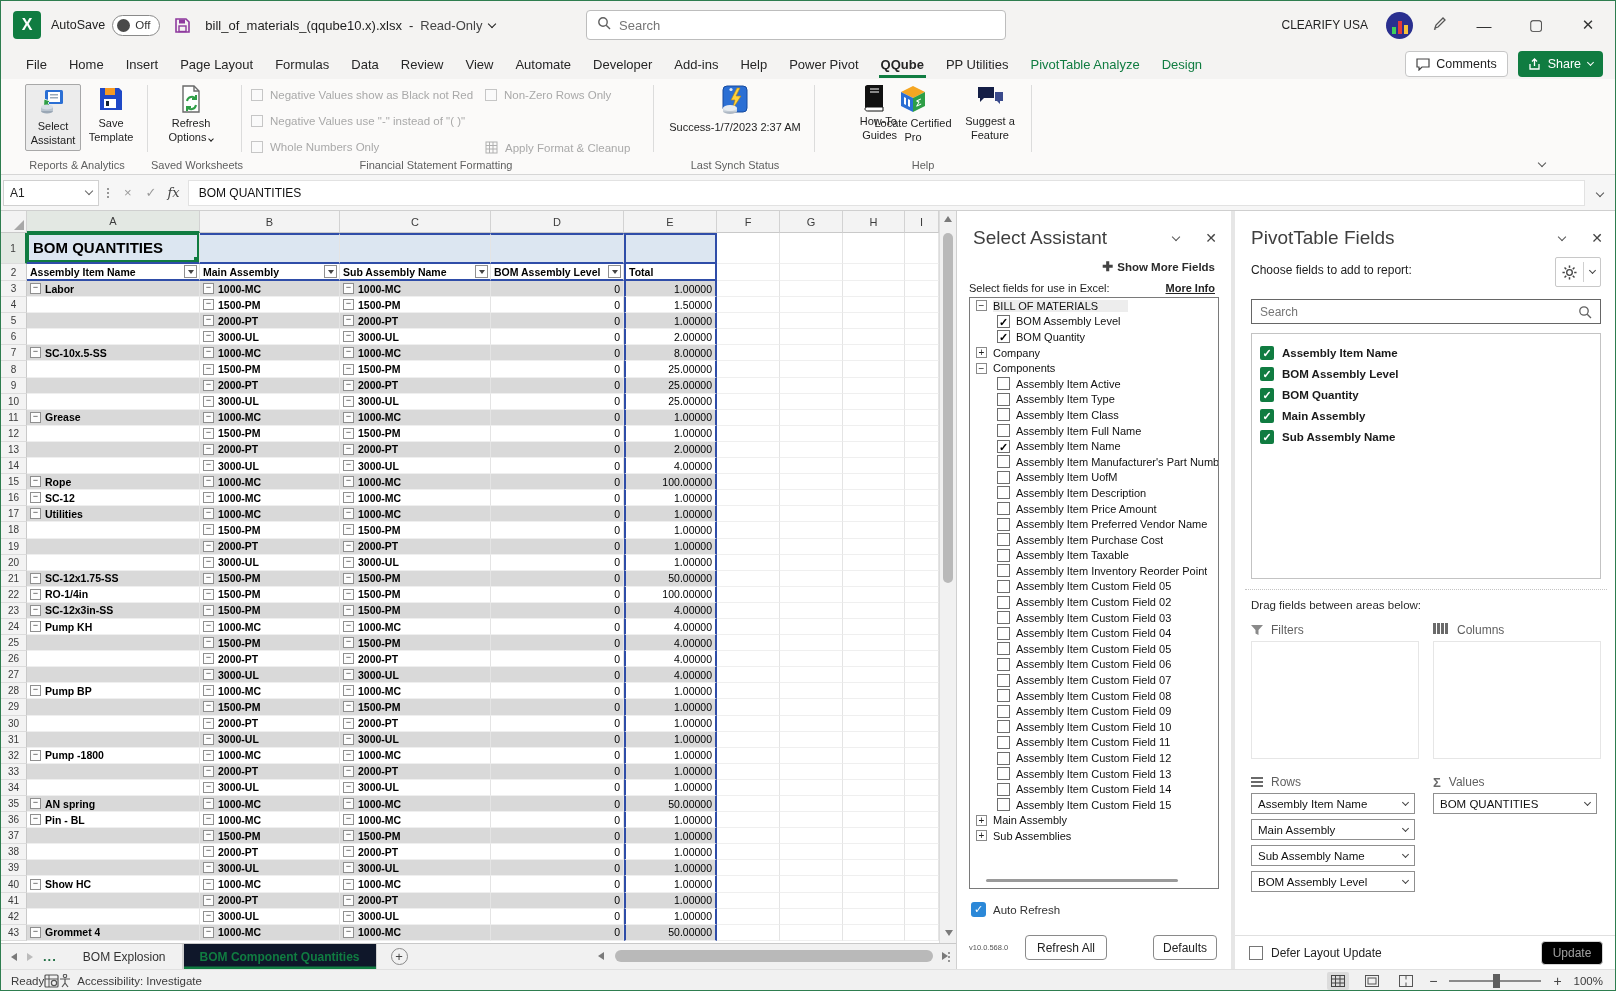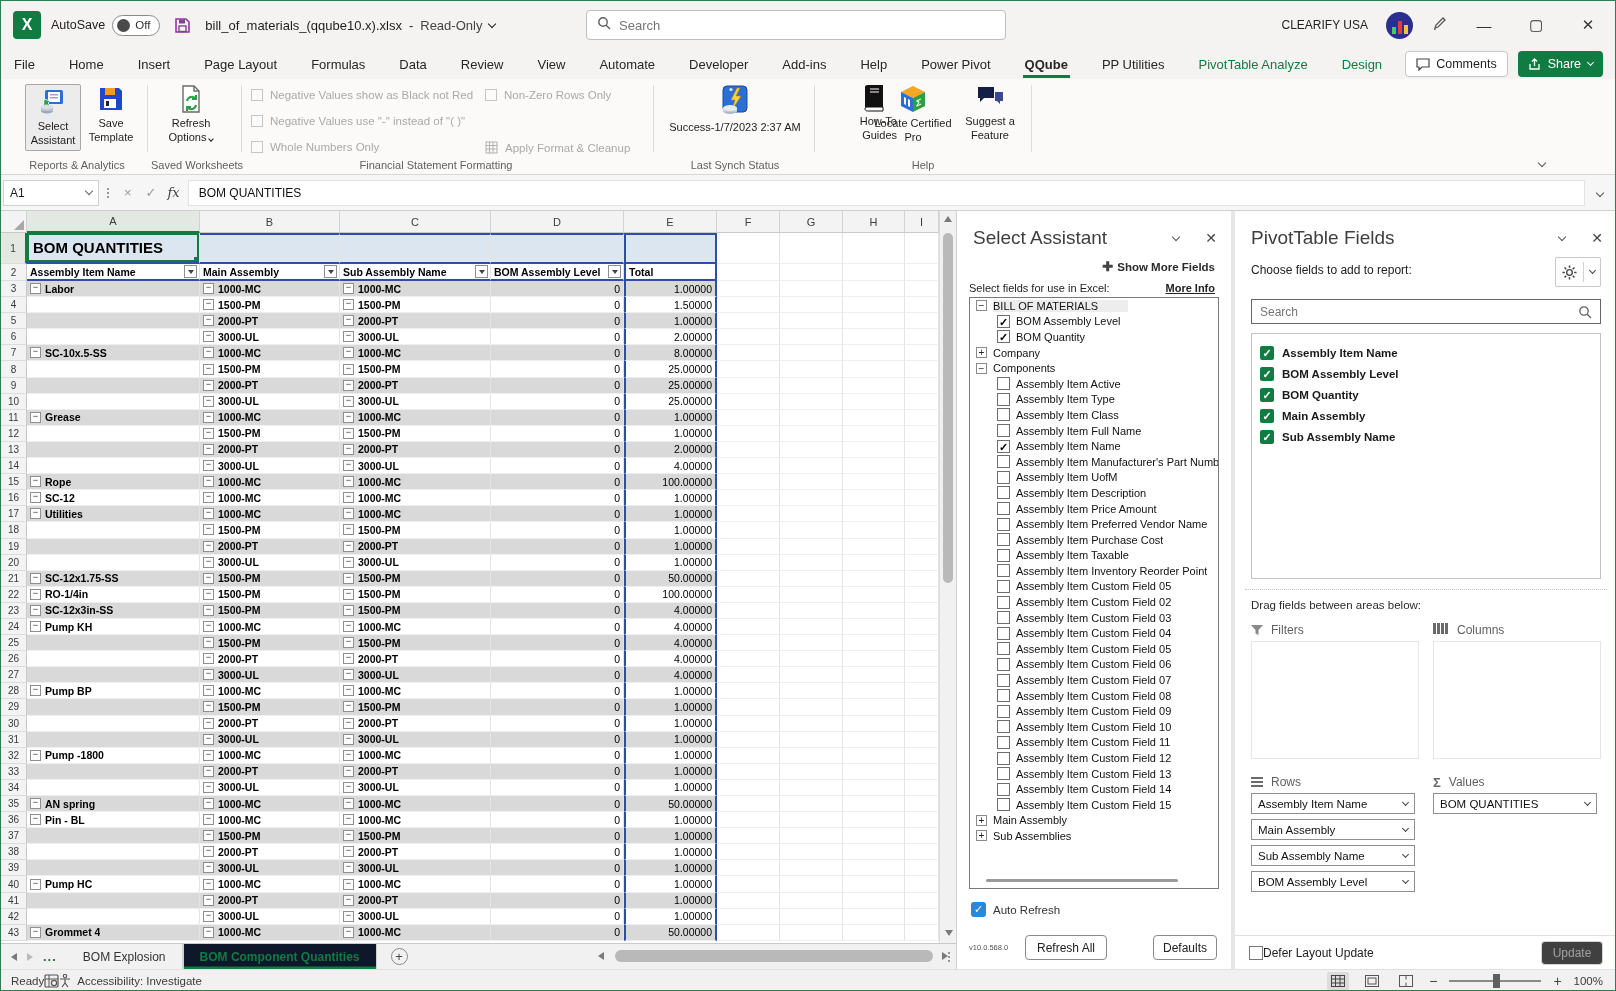--- a/index.html
+++ b/index.html
@@ -25,21 +25,21 @@
   .tb-right{position:absolute;right:10px;top:0;height:48px;display:flex;align-items:center;gap:18px;}
   .acct{font-size:12px;color:#222;}
   .avatar{width:27px;height:27px;border-radius:50%;background:#2a2f8f;display:flex;align-items:flex-end;justify-content:center;gap:2px;padding-bottom:5px;}
   .avatar i{display:block;width:4px;background:#3ecf5a;}
   .avatar i:nth-child(2){background:#e23b3b;height:13px;}
   .avatar i:nth-child(3){background:#f4c23c;height:9px;}
   .avatar i:nth-child(1){height:7px;}
   .winbtn{font-size:15px;color:#333;width:34px;text-align:center;}
 
   
-  .menubar{position:absolute;left:0;top:48px;width:100%;height:30px;background:#f4f3f2;display:flex;align-items:center;padding-left:2px;gap:12px;}
+  .menubar{position:absolute;left:0;top:48px;width:100%;height:30px;background:#f4f3f2;display:flex;align-items:center;padding-left:14px;}
   .mtab{font-size:13px;color:#262626;padding:5px 11px;position:relative;white-space:nowrap;}
   .mtab.active{font-weight:bold;}
   .mtab.active::after{content:"";position:absolute;left:9px;right:9px;bottom:-1px;height:2.5px;background:var(--green);}
   .mtab.ctx{color:var(--green);}
   .menu-right{position:absolute;right:12px;top:50px;display:flex;gap:10px;}
   .btn-comments{display:flex;align-items:center;gap:6px;border:1px solid #c6c6c6;border-radius:4px;background:#fff;height:26px;padding:0 10px;font-size:12.5px;color:#222;}
   .btn-share{display:flex;align-items:center;gap:7px;border-radius:4px;background:var(--green);height:26px;padding:0 10px;font-size:12.5px;color:#fff;}
   .btn-share .chev{border-color:#fff;width:5px;height:5px;}
 
   
@@ -157,23 +157,23 @@
   .dashline{position:absolute;left:10px;right:10px;top:378px;border-top:1px dotted #c4c4c4;}
   .areas{position:absolute;left:16px;right:16px;top:408px;bottom:36px;}
   .ahead{display:flex;align-items:center;gap:8px;font-size:12px;color:#5f5f5f;height:22px;}
   .abox{border:1px solid #e6e6e6;background:#fff;}
   .acol{position:absolute;width:168px;}
   .areaitem{width:164px;height:21px;border:1px solid #8f8f8f;background:#fff;display:flex;align-items:center;font-size:11.5px;color:#111;padding:0 6px;margin-bottom:5px;white-space:nowrap;overflow:hidden;}
   .areaitem .chev{margin-left:auto;color:#444;width:5px;height:5px;}
   .rowsicon i{display:block;width:12px;height:2px;background:#6a6a6a;margin:2px 0;}
   .colsicon i{display:inline-block;width:2.5px;height:11px;background:#6a6a6a;margin-right:1.5px;}
   .ptf-foot{position:absolute;left:0;right:0;bottom:0;height:34px;border-top:1px solid #e0e0e0;display:flex;align-items:center;padding:0 14px;}
-  .defer{display:flex;align-items:center;gap:0;font-size:12px;color:#222;}
+  .defer{display:flex;align-items:center;gap:8px;font-size:12px;color:#222;}
   .defer .box{width:14px;height:14px;border:1px solid #767676;background:#fff;}
-  .updatebtn{margin-left:auto;border:1px solid #d4d4d4;border-radius:4px;background:#404040;color:#a0a0a0;font-size:12px;height:24px;width:62px;display:flex;align-items:center;justify-content:center;}
+  .updatebtn{margin-left:auto;border:1px solid #d4d4d4;border-radius:4px;background:#000000;color:#a0a0a0;font-size:12px;height:24px;width:62px;display:flex;align-items:center;justify-content:center;}
 </style>
 </head>
 <body>
 
 <div class="window">
 
   <div class="titlebar">
     <div class="xlogo">X</div>
     <div class="autosave">
       <span>AutoSave</span>
@@ -1303,21 +1303,21 @@
             </div>
             <div class="cell wf"></div>
             <div class="cell wg"></div>
             <div class="cell wh"></div>
             <div class="cell wi"></div>
           </div>
 
           <div class="srow">
             <div class="cell rn wrn">40</div>
             <div class="cell pc wa">
-              <span class="gv">Pump HC</span>
+              <span class="gv">Show HC</span>
             </div>
             <div class="cell pc wb">
               <span class="gv">1000-MC</span>
             </div>
             <div class="cell pc wc">
               <span class="gv">1000-MC</span>
             </div>
             <div class="cell pc wd">
               <span class="num">0</span>
             </div>

